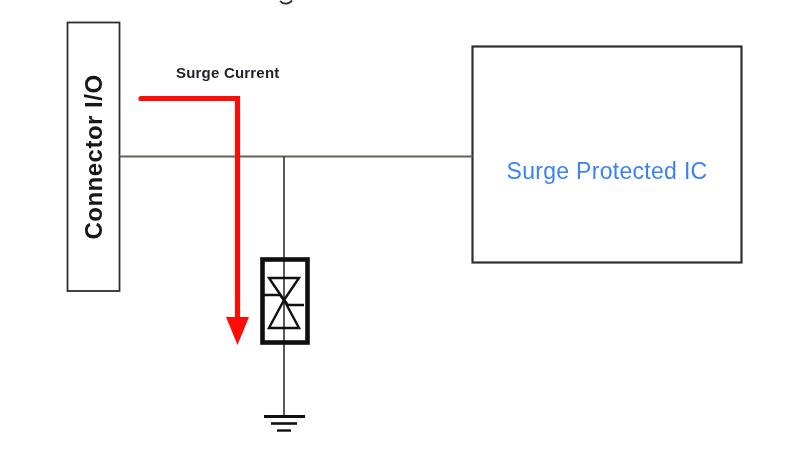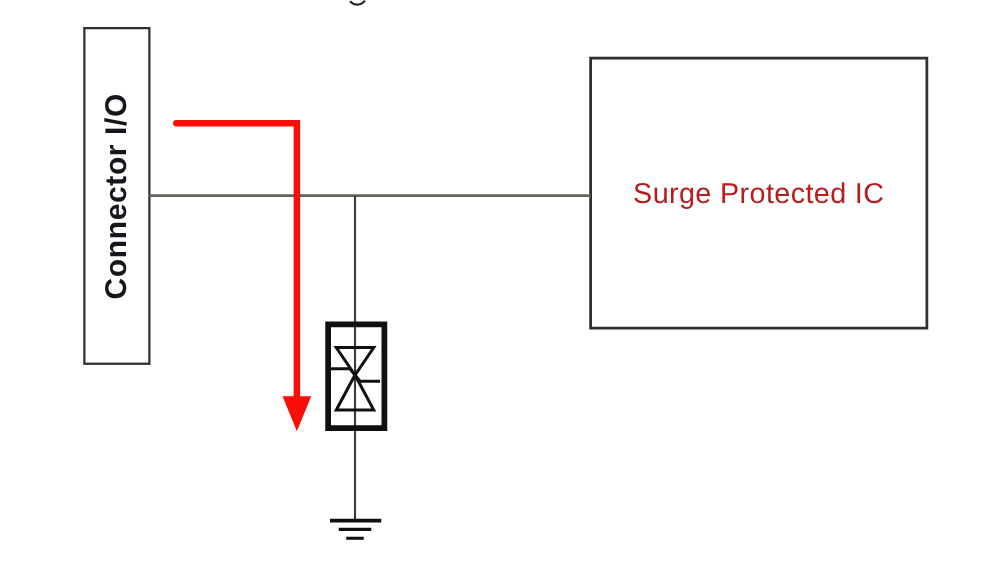--- a/index.html
+++ b/index.html
@@ -39,29 +39,29 @@
     color: #16161c;
     white-space: nowrap;
   }
   .surge-current-label {
     left: 176px; top: 64px;
     font-size: 15px;
     font-weight: 600;
     letter-spacing: 0.2px;
   }
   .protected-ic-label {
-    left: 472px; top: 46px;
+    left: 472px; top: 63px;
     width: 270px; height: 217px;
     display: flex;
     align-items: center;
     justify-content: center;
     font-size: 23px;
     font-weight: 500;
     letter-spacing: 0.3px;
-    color: #b91c1c;
+    color: #3b82f6;
   }
 </style>
 </head>
 <body>
 
 <div class="stage">
 
   <svg class="diagram" viewBox="0 0 800 455" xmlns="http://www.w3.org/2000/svg">
 
     <path d="M280,1 C283,4.6 289,4.6 292,0.5" fill="none" stroke="#2b2b2b" stroke-width="1.8"></path>
@@ -90,16 +90,17 @@
     <g>
       <path d="M141,98.5 L237.5,98.5 L237.5,319" fill="none" stroke-width="5.2" stroke-linecap="round" stroke-linejoin="miter" stroke="#fa0e07"></path>
       <polygon points="226,317 249,317 237.5,345" stroke="none" fill="#fa0e07"></polygon>
     </g>
   </svg>
 
   <div class="label-abs connector-box-label">
     <span>Connector I/O</span>
   </div>
 
+  <div class="label-abs surge-current-label">Surge Current</div>
 
   <div class="label-abs protected-ic-label">Surge Protected IC</div>
 
 </div>
 
 </body></html>

